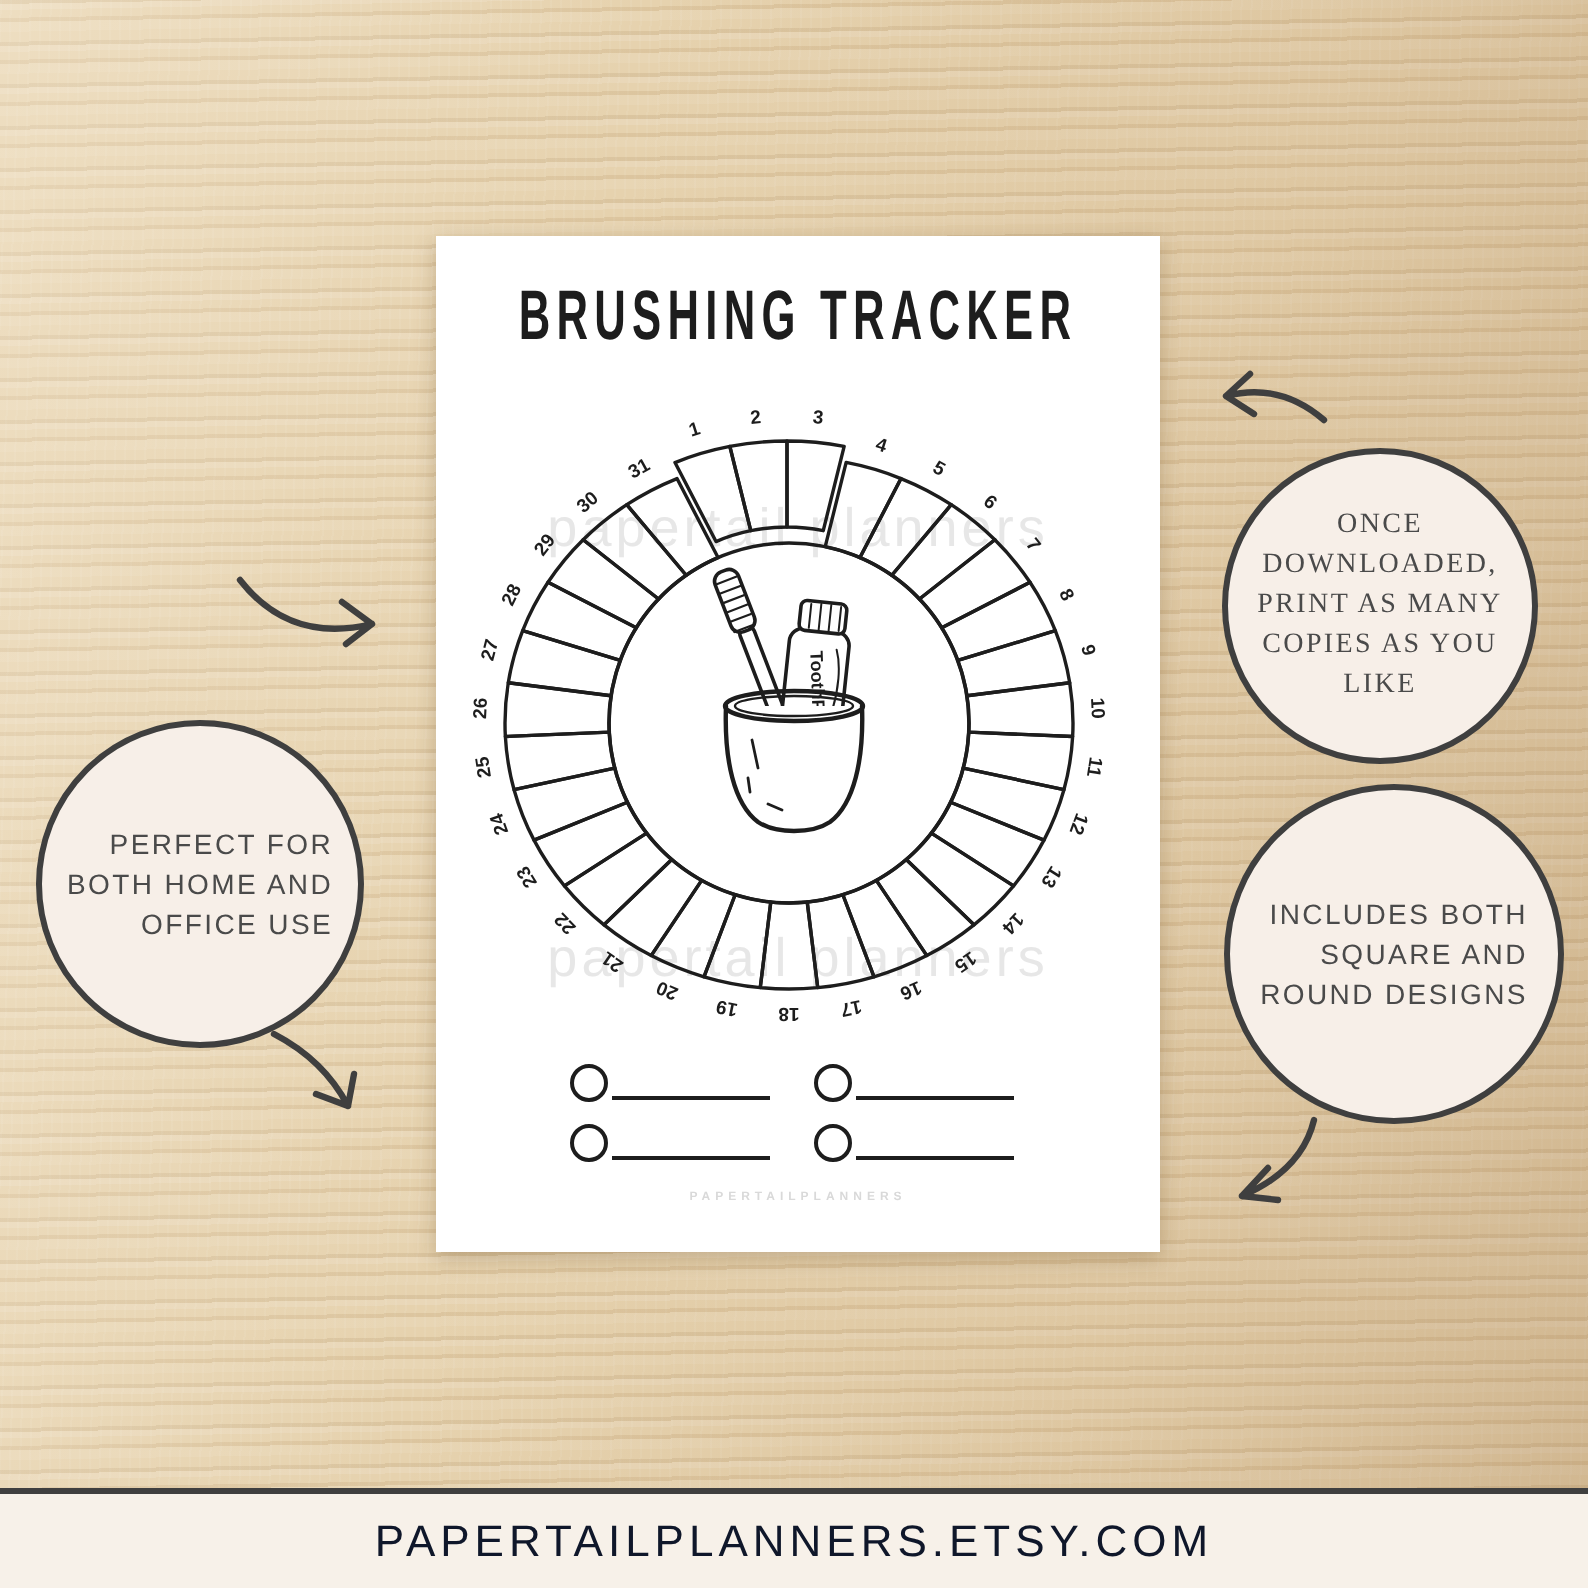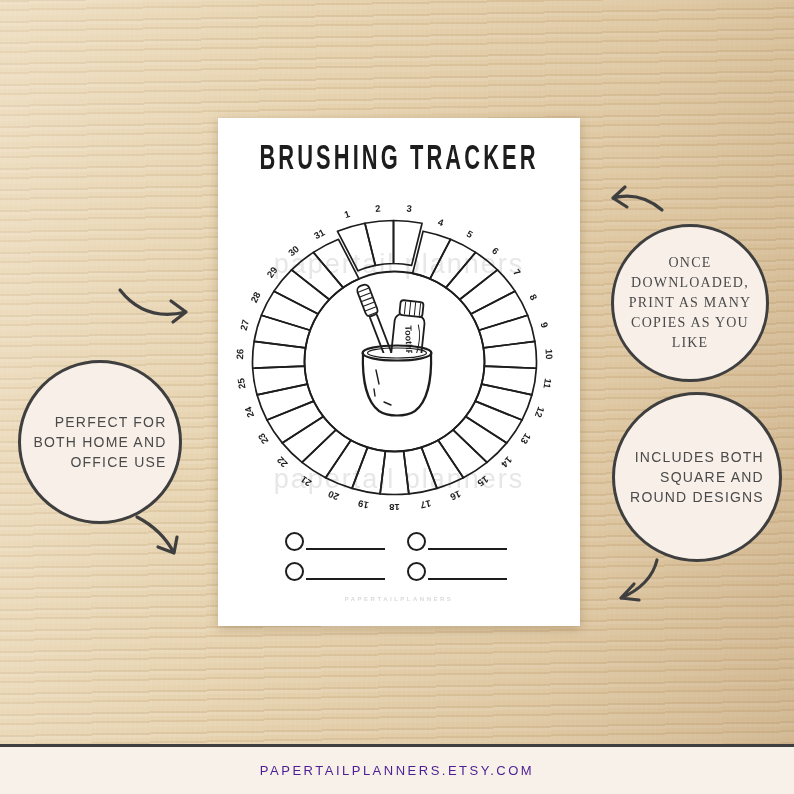--- a/index.html
+++ b/index.html
@@ -57,21 +57,21 @@
   .b-bl{left:18px;top:360px;width:164px;height:164px;text-align:right;}
   .b-br{left:612px;top:392px;width:170px;height:170px;text-align:right;}
   .arrows{position:absolute;left:0;top:0;width:794px;height:794px;pointer-events:none;}
   .arrows path{fill:none;stroke:#3f3f3f;stroke-width:3.2;stroke-linecap:round;}
   
   .footer{
     position:absolute;left:0;bottom:0;width:100%;height:47px;
     background:#f7f1e9;border-top:3px solid #3f3f3f;
     display:flex;align-items:center;justify-content:center;
   }
-  .footer-url{font-size:13px;letter-spacing:2.5px;color:#4c1d95;}
+  .footer-url{font-size:22px;letter-spacing:2.5px;color:#0f172a;}
 </style>
 </head>
 <body>
 
 <div class="scene">
 
   <div class="paper">
     <div class="watermark wm-top">papertail planners</div>
     <div class="watermark wm-bottom">papertail planners</div>
     <div class="poster-title">BRUSHING TRACKER</div>

